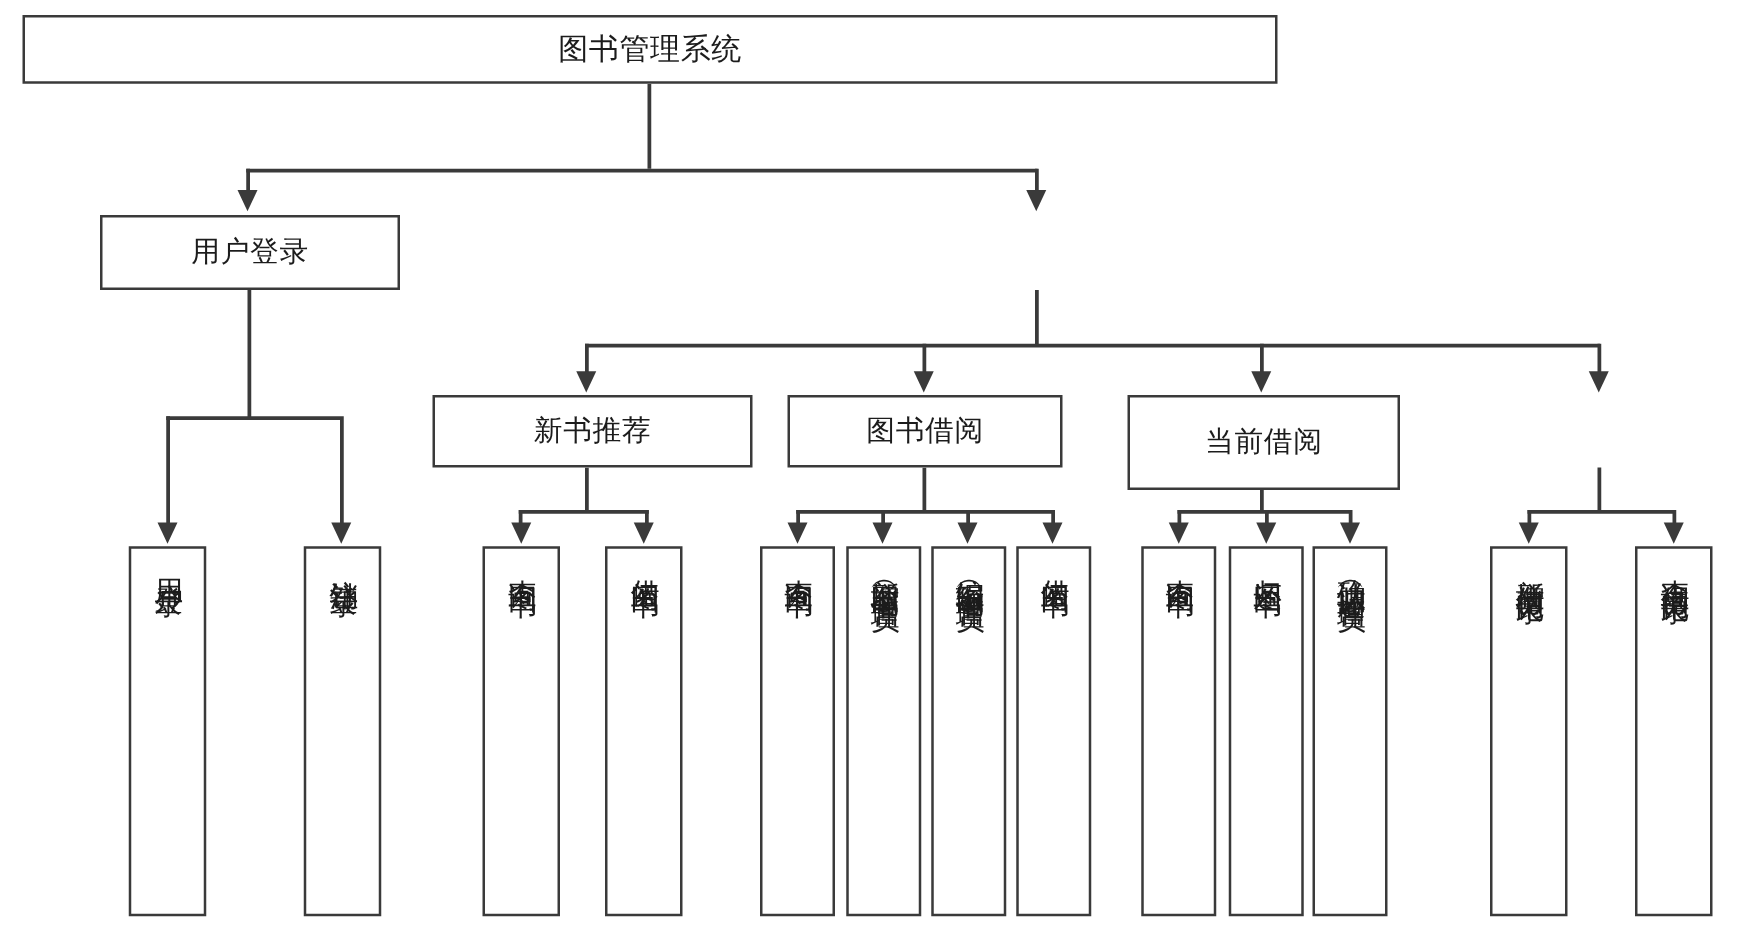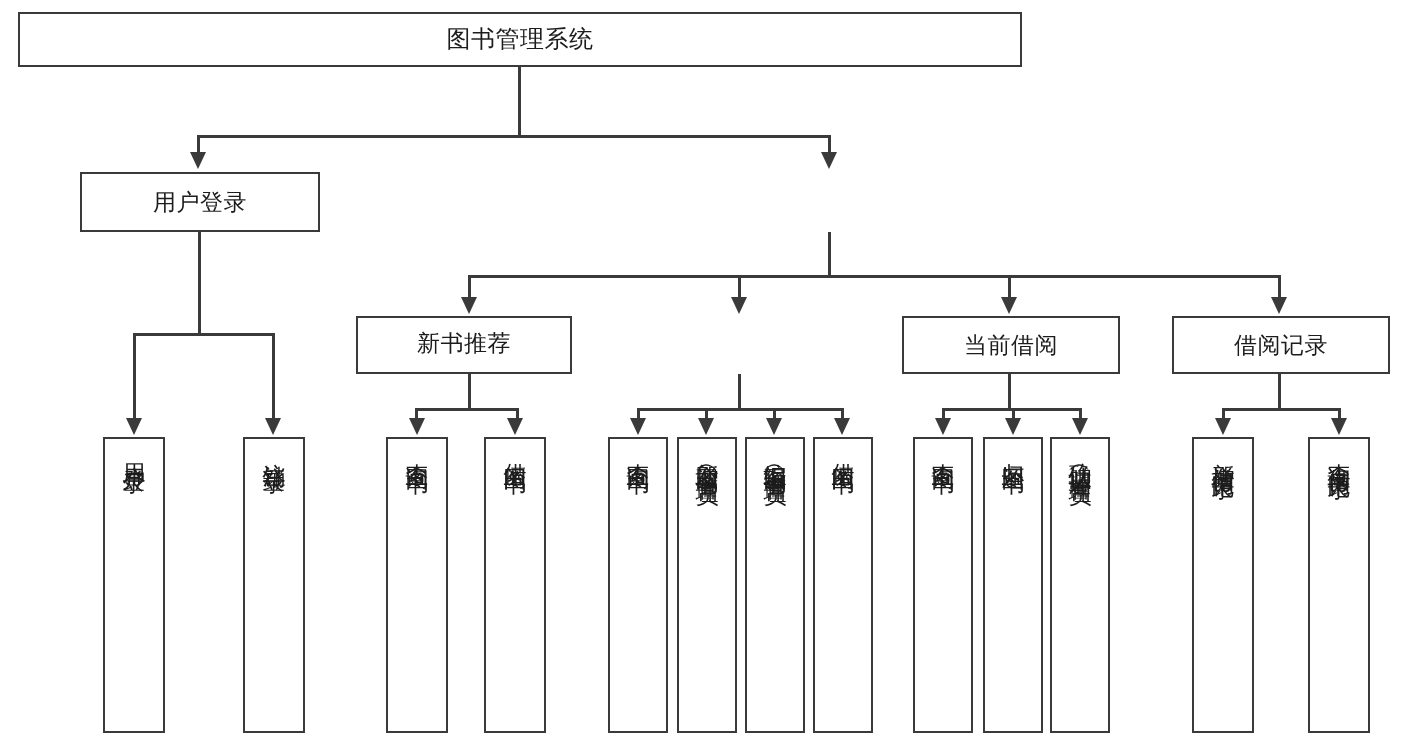--- a/index.html
+++ b/index.html
@@ -117,28 +117,28 @@
   <div class="ln h" style="left:468px; top:275px; width:812px;"></div>
   <div class="ln v" style="left:468px; top:275px; height:24px;"></div>
   <div class="arrow" style="left:461px; top:297px;"></div>
   <div class="ln v" style="left:738px; top:275px; height:24px;"></div>
   <div class="arrow" style="left:731px; top:297px;"></div>
   <div class="ln v" style="left:1008px; top:275px; height:24px;"></div>
   <div class="arrow" style="left:1001px; top:297px;"></div>
   <div class="ln v" style="left:1278px; top:275px; height:24px;"></div>
   <div class="arrow" style="left:1271px; top:297px;"></div>
 
-  <div class="node h" style="left:356px; top:316px; width:216px; height:58px;font-family:Liberation Mono, monospace;">
+  <div class="node h" style="left:346px; top:316px; width:256px; height:58px;">
     <span class="node-label">新书推荐</span>
   </div>
-  <div class="node h" style="left:902px; top:316px; width:218px; height:58px;">
+  <div class="node h" style="left:630px; top:316px; width:220px; height:58px;">
+    <span class="node-label">图书借阅</span>
+  </div>
+  <div class="node h" style="left:902px; top:316px; width:218px; height:76px;">
     <span class="node-label">当前借阅</span>
-  </div>
-  <div class="node h" style="left:1172px; top:316px; width:218px; height:58px;">
-    <span class="node-label">借阅记录</span>
   </div>
 
   <div class="ln v" style="left:468px; top:374px; height:36px;"></div>
   <div class="ln h" style="left:415px; top:408px; width:104px;"></div>
   <div class="ln v" style="left:415px; top:408px; height:12px;"></div>
   <div class="arrow" style="left:409px; top:418px;"></div>
   <div class="ln v" style="left:516px; top:408px; height:12px;"></div>
   <div class="arrow" style="left:507px; top:418px;"></div>
 
   <div class="ln v" style="left:738px; top:374px; height:36px;"></div>

